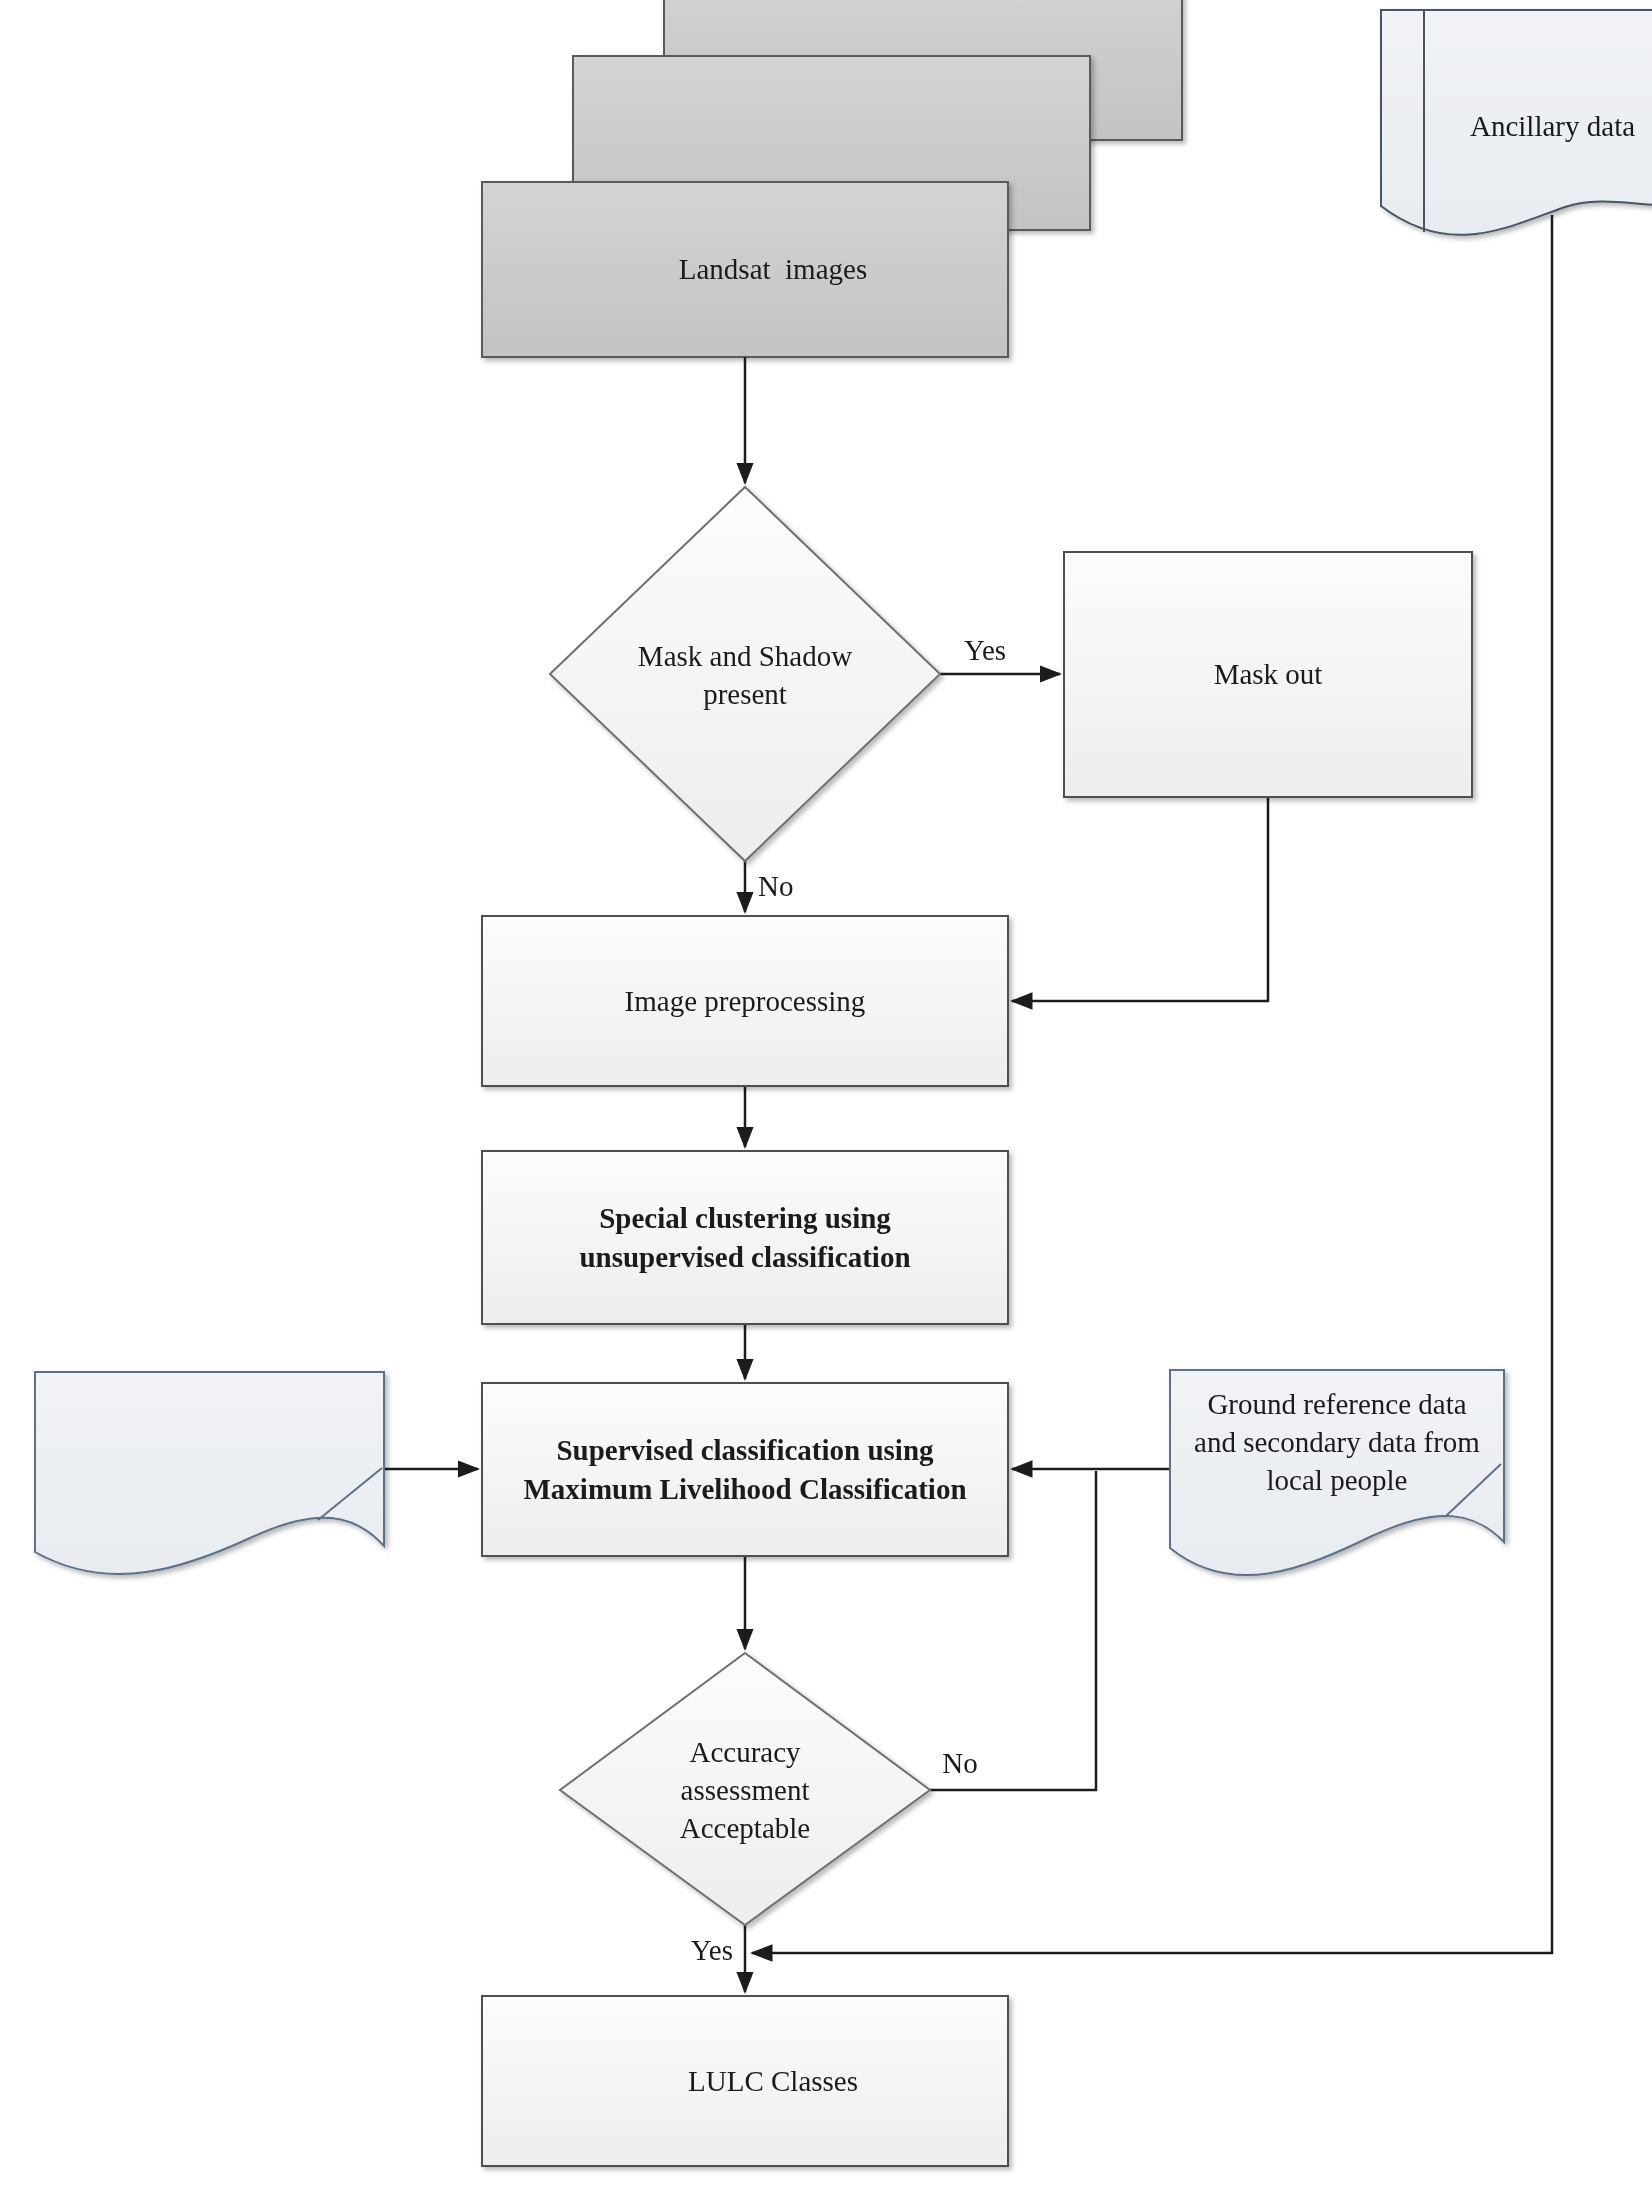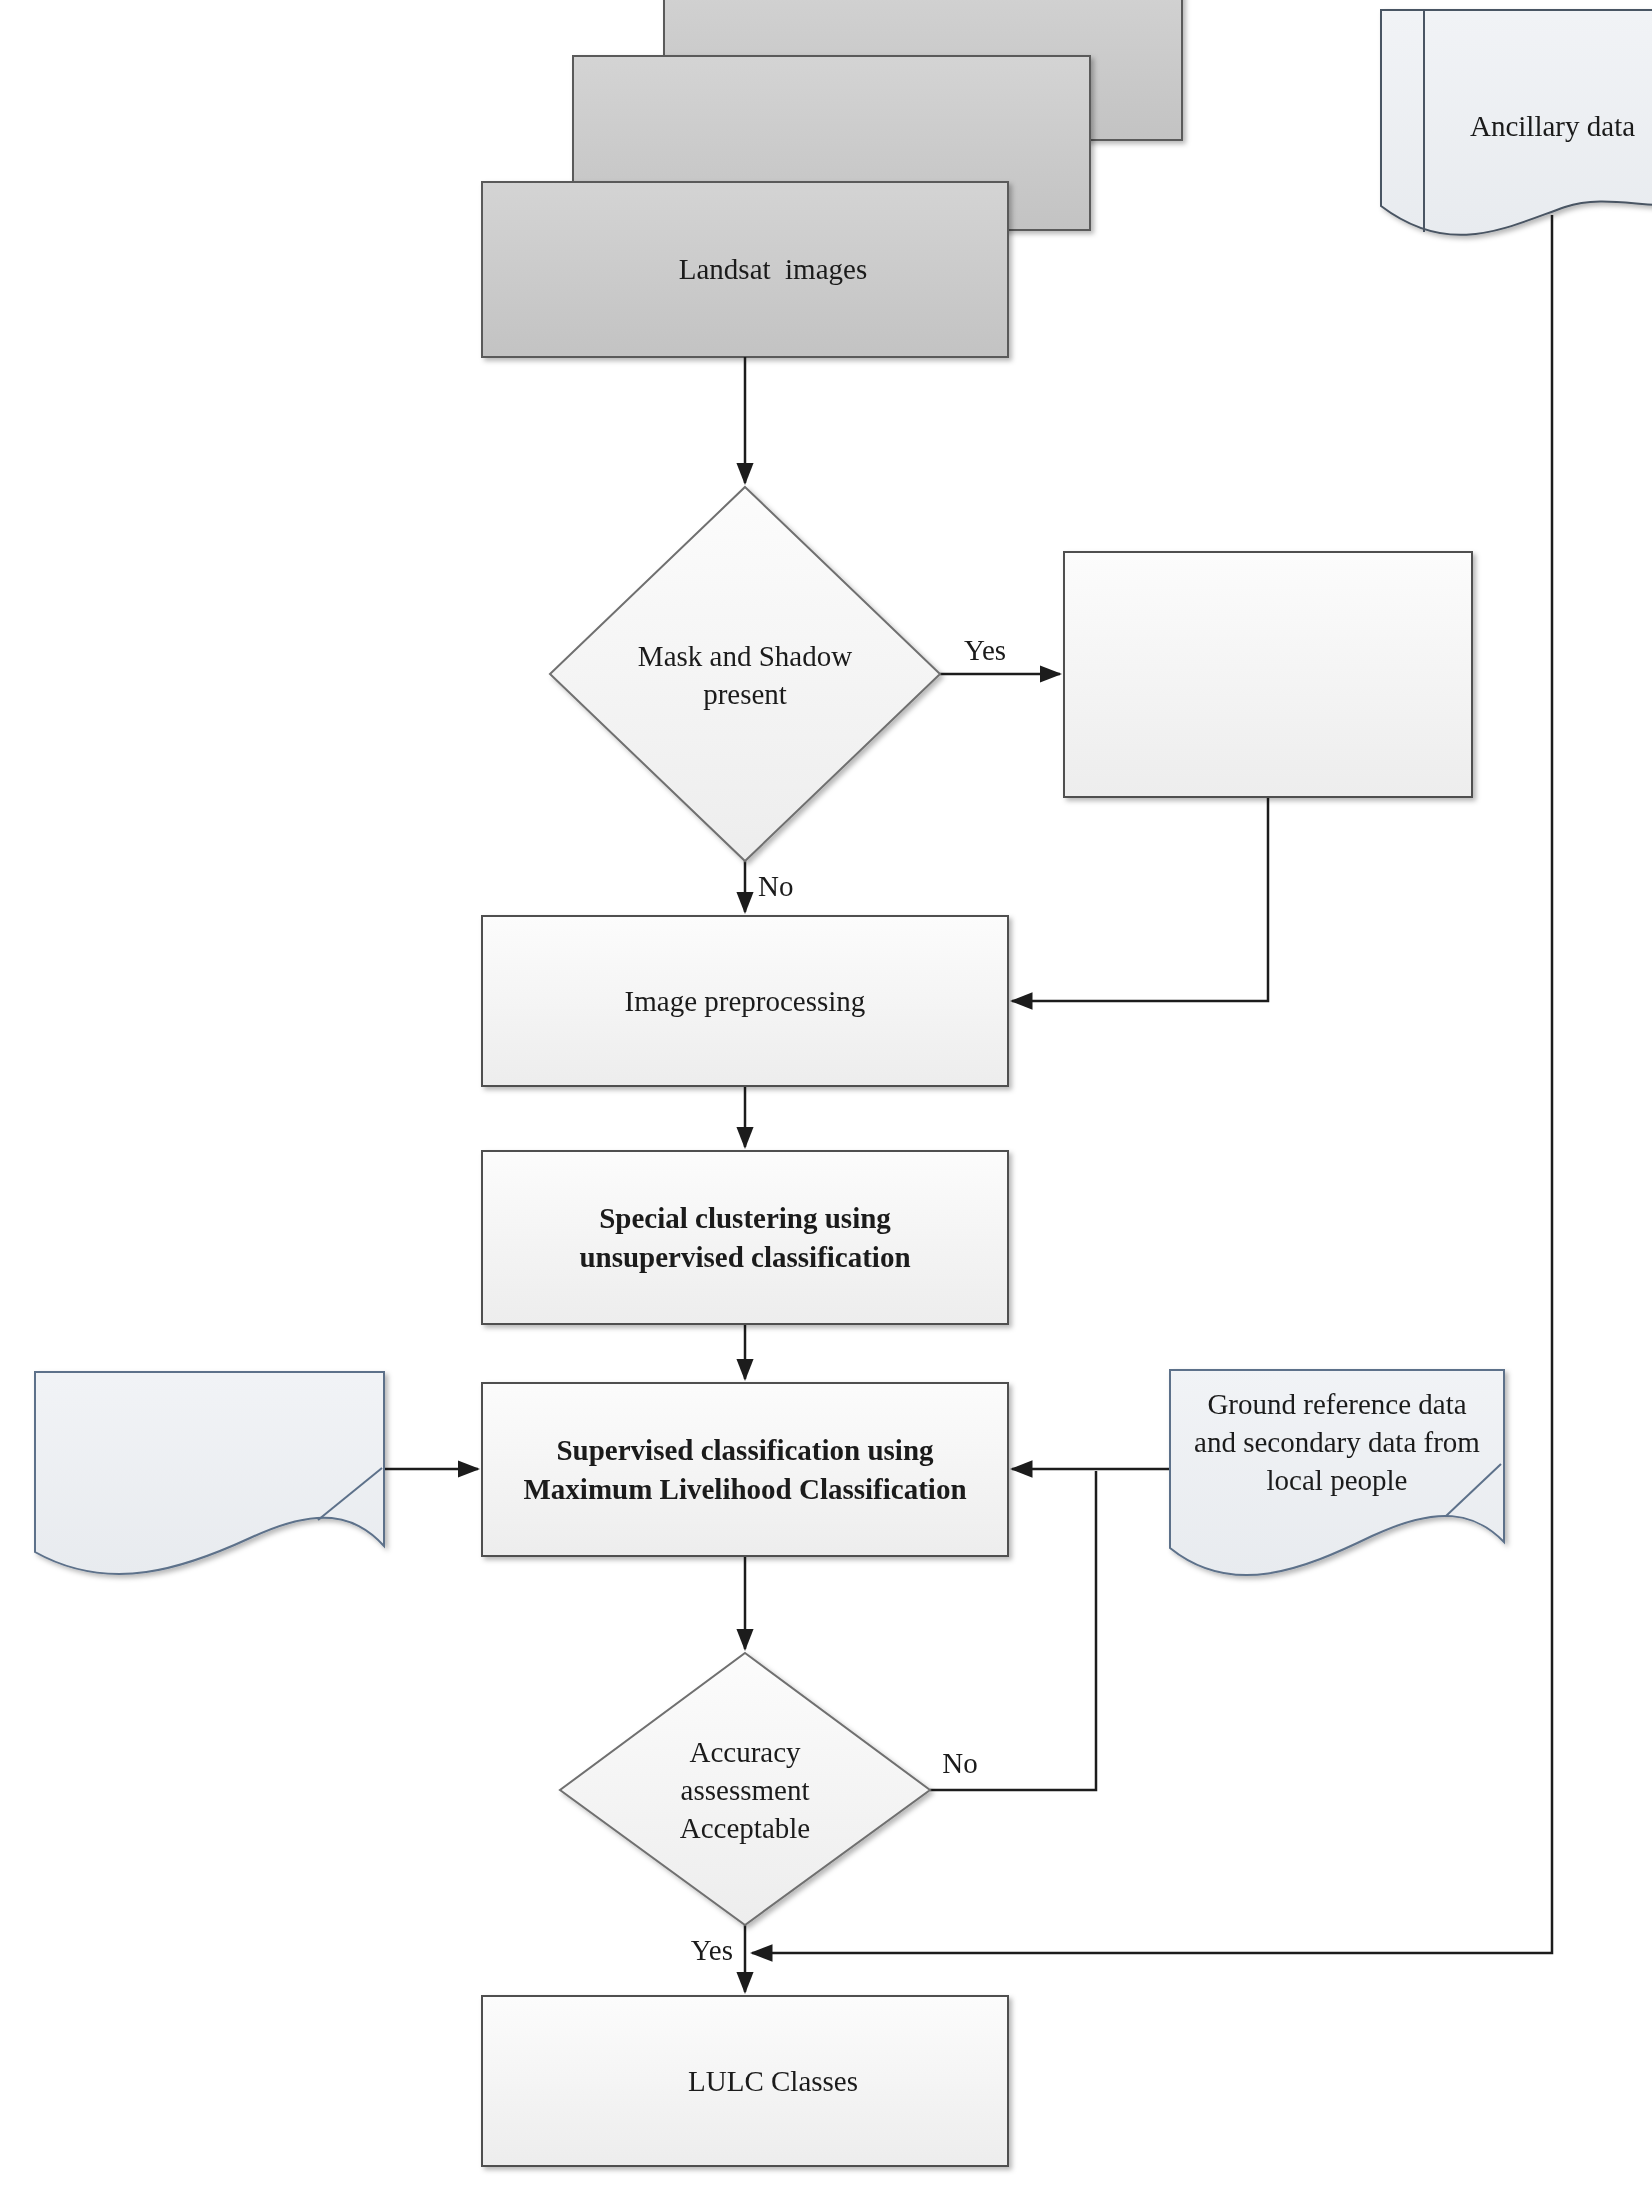--- a/index.html
+++ b/index.html
@@ -83,20 +83,21 @@
       <line x1="1446" y1="1516" x2="1501" y2="1464" stroke="#5d718a" stroke-width="2"></line>
     </g>
   </svg>
 
   <div class="lbl" style="left:482px;top:182px;width:526px;height:175px;padding-left:28px;">Landsat  images</div>
 
   <div class="lbl left" style="left:1470px;top:98px;width:260px;height:56px;">Ancillary data</div>
 
   <div class="lbl" style="left:615px;top:595px;width:260px;height:160px;">Mask and Shadow present</div>
 
+  <div class="lbl" style="left:1064px;top:552px;width:408px;height:245px;">Mask out</div>
 
   <div class="lbl" style="left:482px;top:916px;width:526px;height:170px;">Image preprocessing</div>
 
   <div class="lbl" style="left:530px;top:1151px;width:430px;height:173px;font-weight:bold;">Special clustering using unsupervised classification</div>
 
   <div class="lbl" style="left:520px;top:1383px;width:450px;height:173px;font-weight:bold;">Supervised classification using Maximum Livelihood Classification</div>
 
 
   <div class="lbl" style="left:650px;top:1695px;width:190px;height:190px;">Accuracy assessment Acceptable</div>
 

